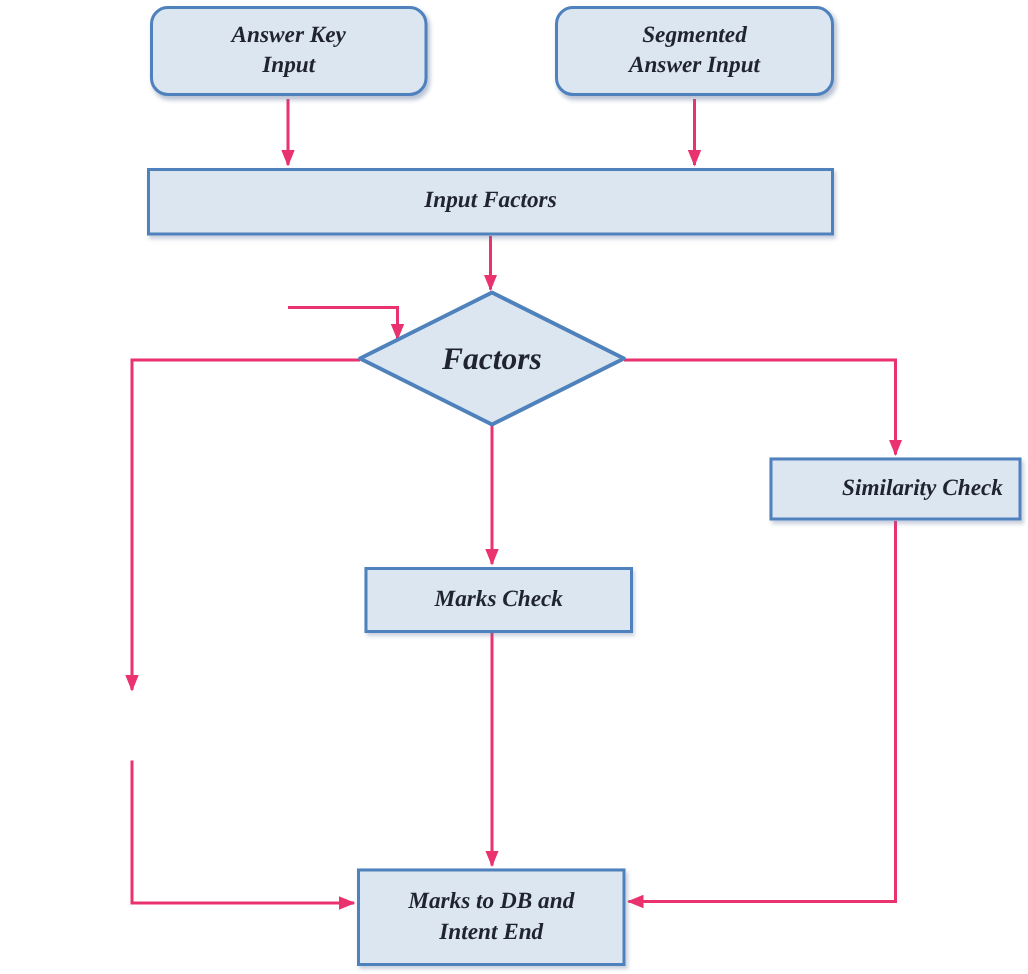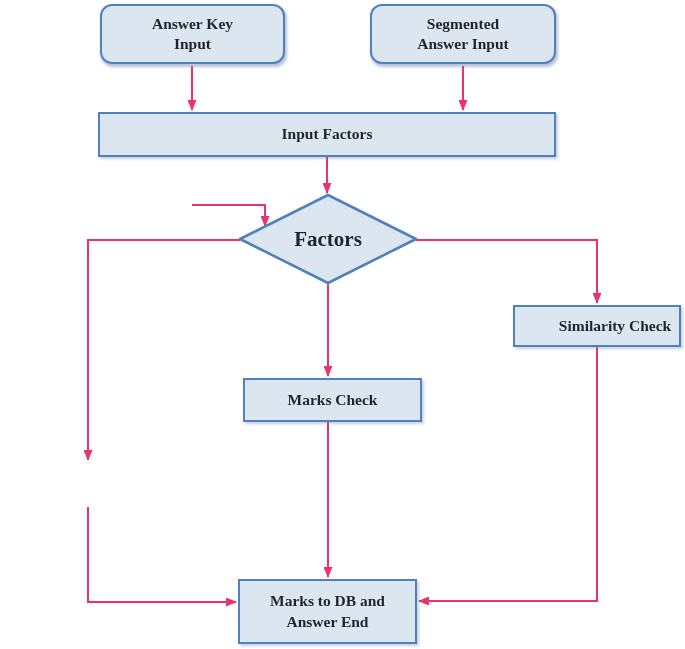--- a/index.html
+++ b/index.html
@@ -11,20 +11,21 @@
   }
   * { margin: 0; padding: 0; box-sizing: border-box; }
   html, body { background: var(--bg); }
   body { font-family: "Liberation Serif", "DejaVu Serif", serif; }
   .canvas {
     position: relative;
     width: 685px;
     height: 649px;
     background: var(--bg);
     overflow: hidden;
+    font-style: italic;
   }
   .edge-layer {
     position: absolute;
     left: 0; top: 0;
     width: 685px; height: 649px;
   }
   .edge {
     stroke: var(--arrow);
     stroke-width: 2;
     fill: none;
@@ -123,16 +124,16 @@
     <span>Similarity Check</span>
   </div>
 
   <div class="node n-intent">
     <span>Marks Check</span>
   </div>
 
 
   <div class="node n-marks">
     <span>Marks to DB and
-Answer End</span>
+Intent End</span>
   </div>
 
 </div>
 
 </body></html>

